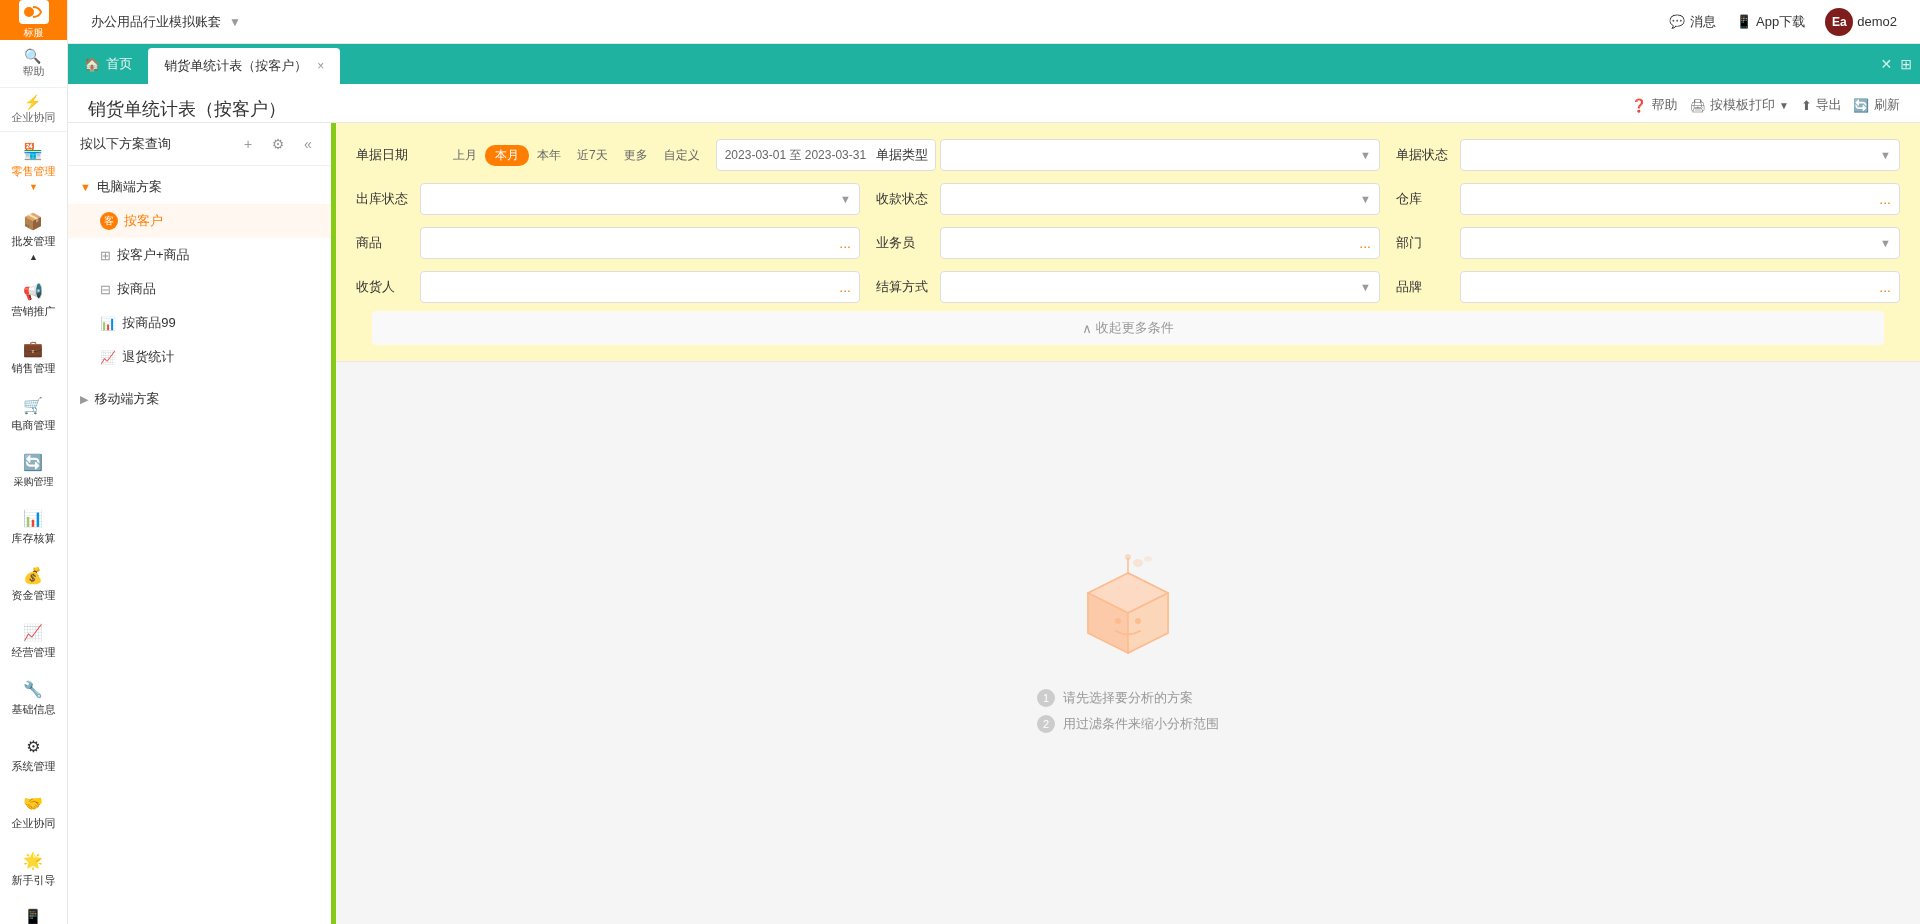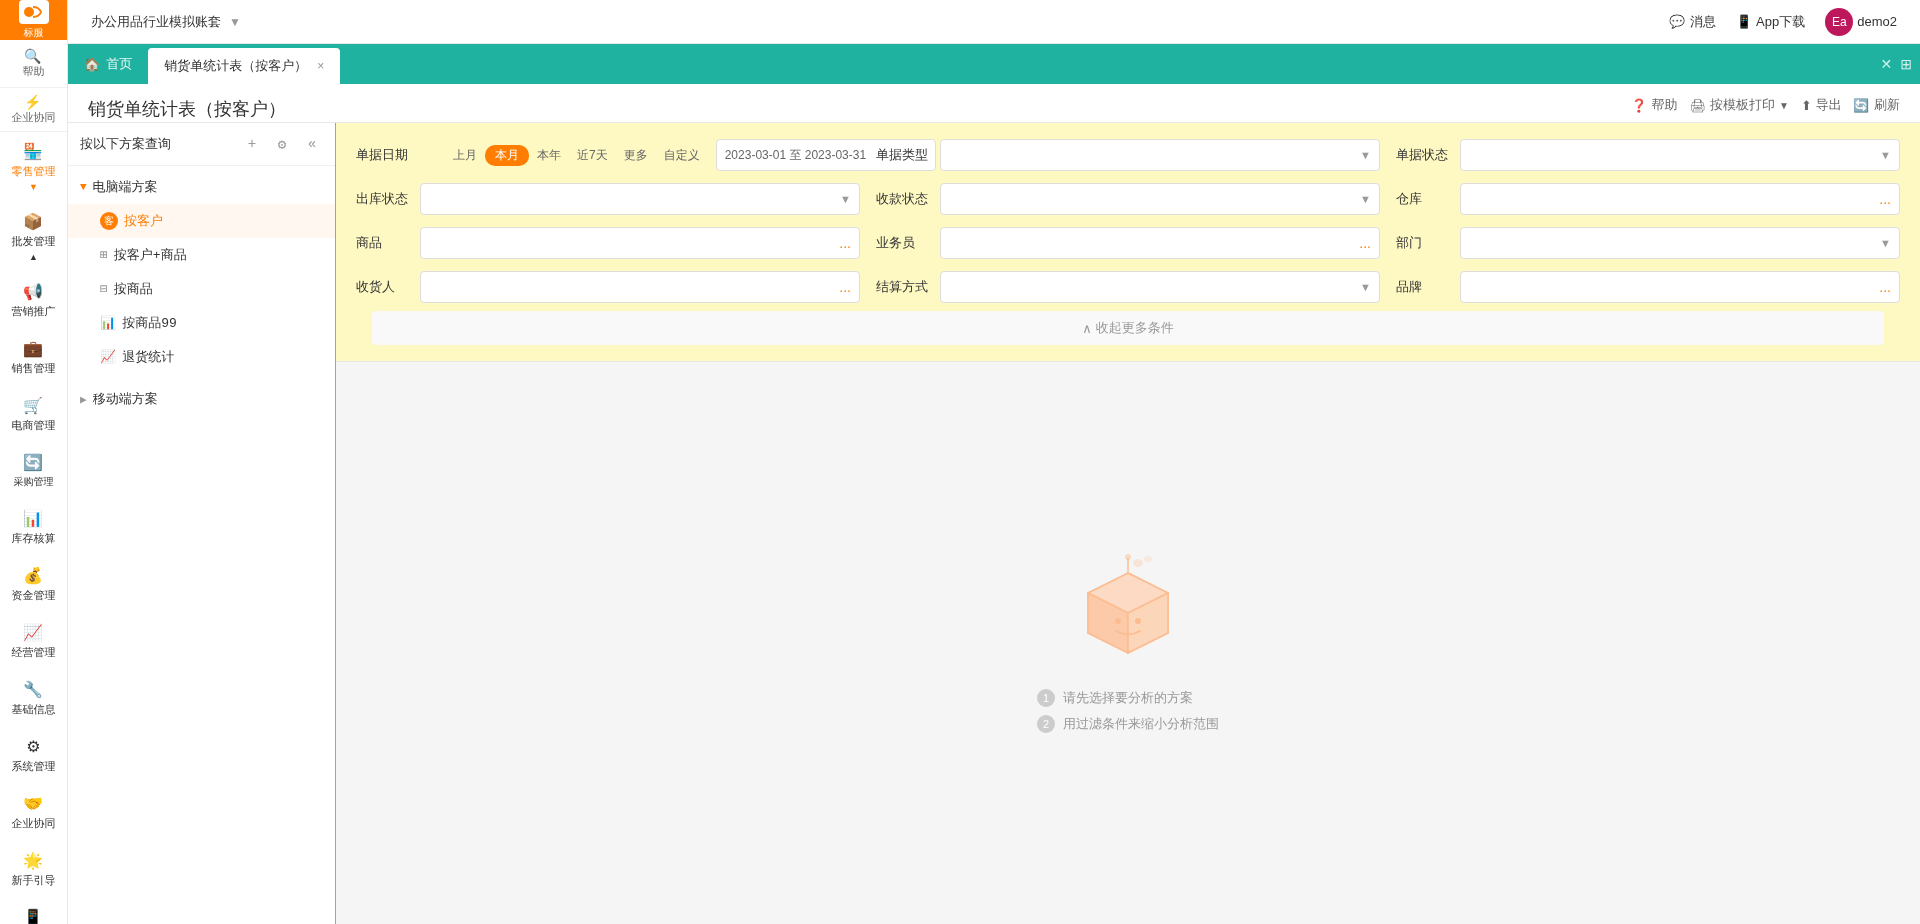--- a/index.html
+++ b/index.html
@@ -118,26 +118,27 @@
       align-items: center;
       gap: 4px;
       font-size: 13px;
       color: #333;
       cursor: pointer;
     }
     .topbar-avatar {
       width: 28px;
       height: 28px;
       border-radius: 50%;
-      background: #be185d;
+      background: #7f1d1d;
       display: flex;
       align-items: center;
       justify-content: center;
       color: #fff;
       font-size: 12px;
+      font-weight: bold;
     }
 
     
     .tabbar {
       height: 40px;
       background: #20b2a0;
       display: flex;
       align-items: stretch;
       padding: 0;
     }
@@ -237,26 +238,25 @@
     .content-layout {
       flex: 1;
       display: flex;
       overflow: hidden;
     }
 
     
     .left-panel {
       width: 268px;
       background: #fff;
-      border-right: 1px solid #84cc16;
+      border-right: 5px solid #84cc16;
       display: flex;
       flex-direction: column;
       overflow-y: auto;
       flex-shrink: 0;
-      font-family: Liberation Mono, monospace;
     }
     .left-panel-header {
       display: flex;
       align-items: center;
       padding: 10px 12px;
       border-bottom: 1px solid #f0f0f0;
       gap: 8px;
       font-size: 13px;
       color: #333;
     }

